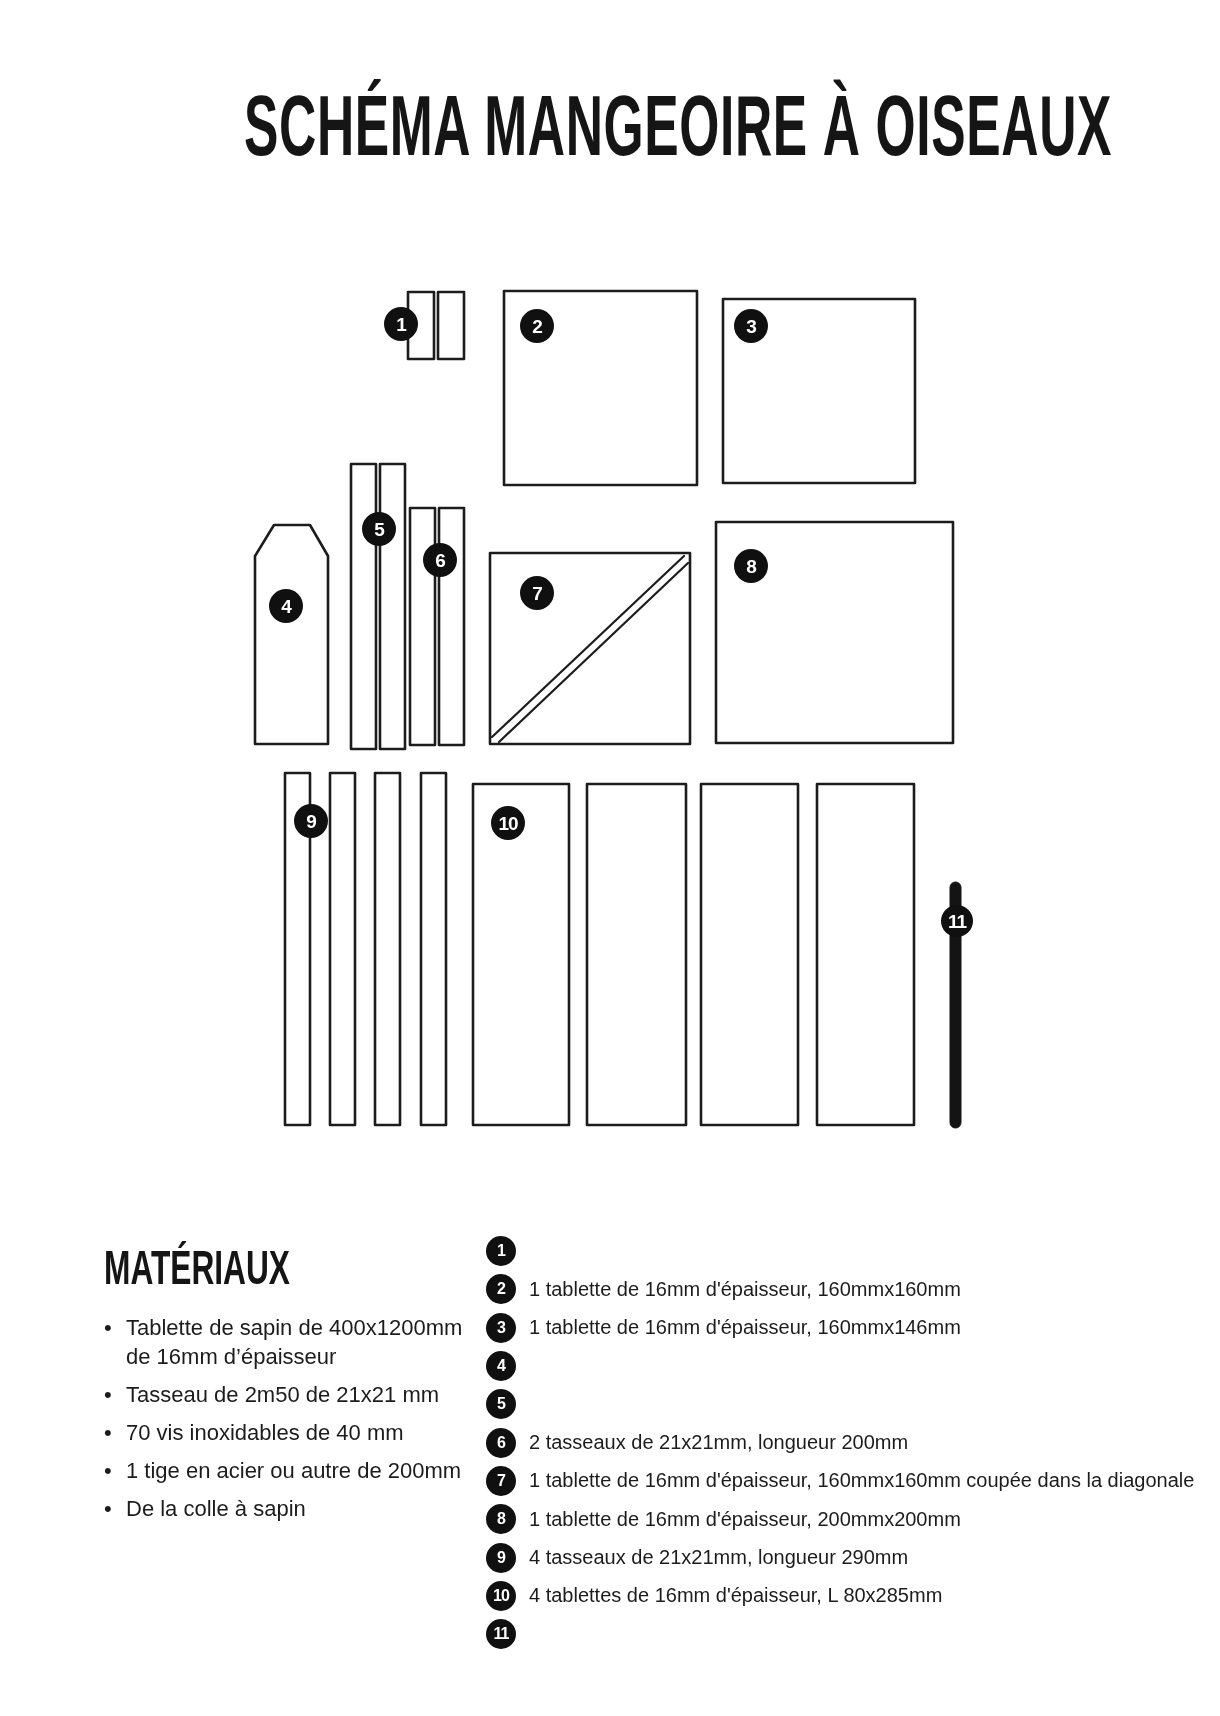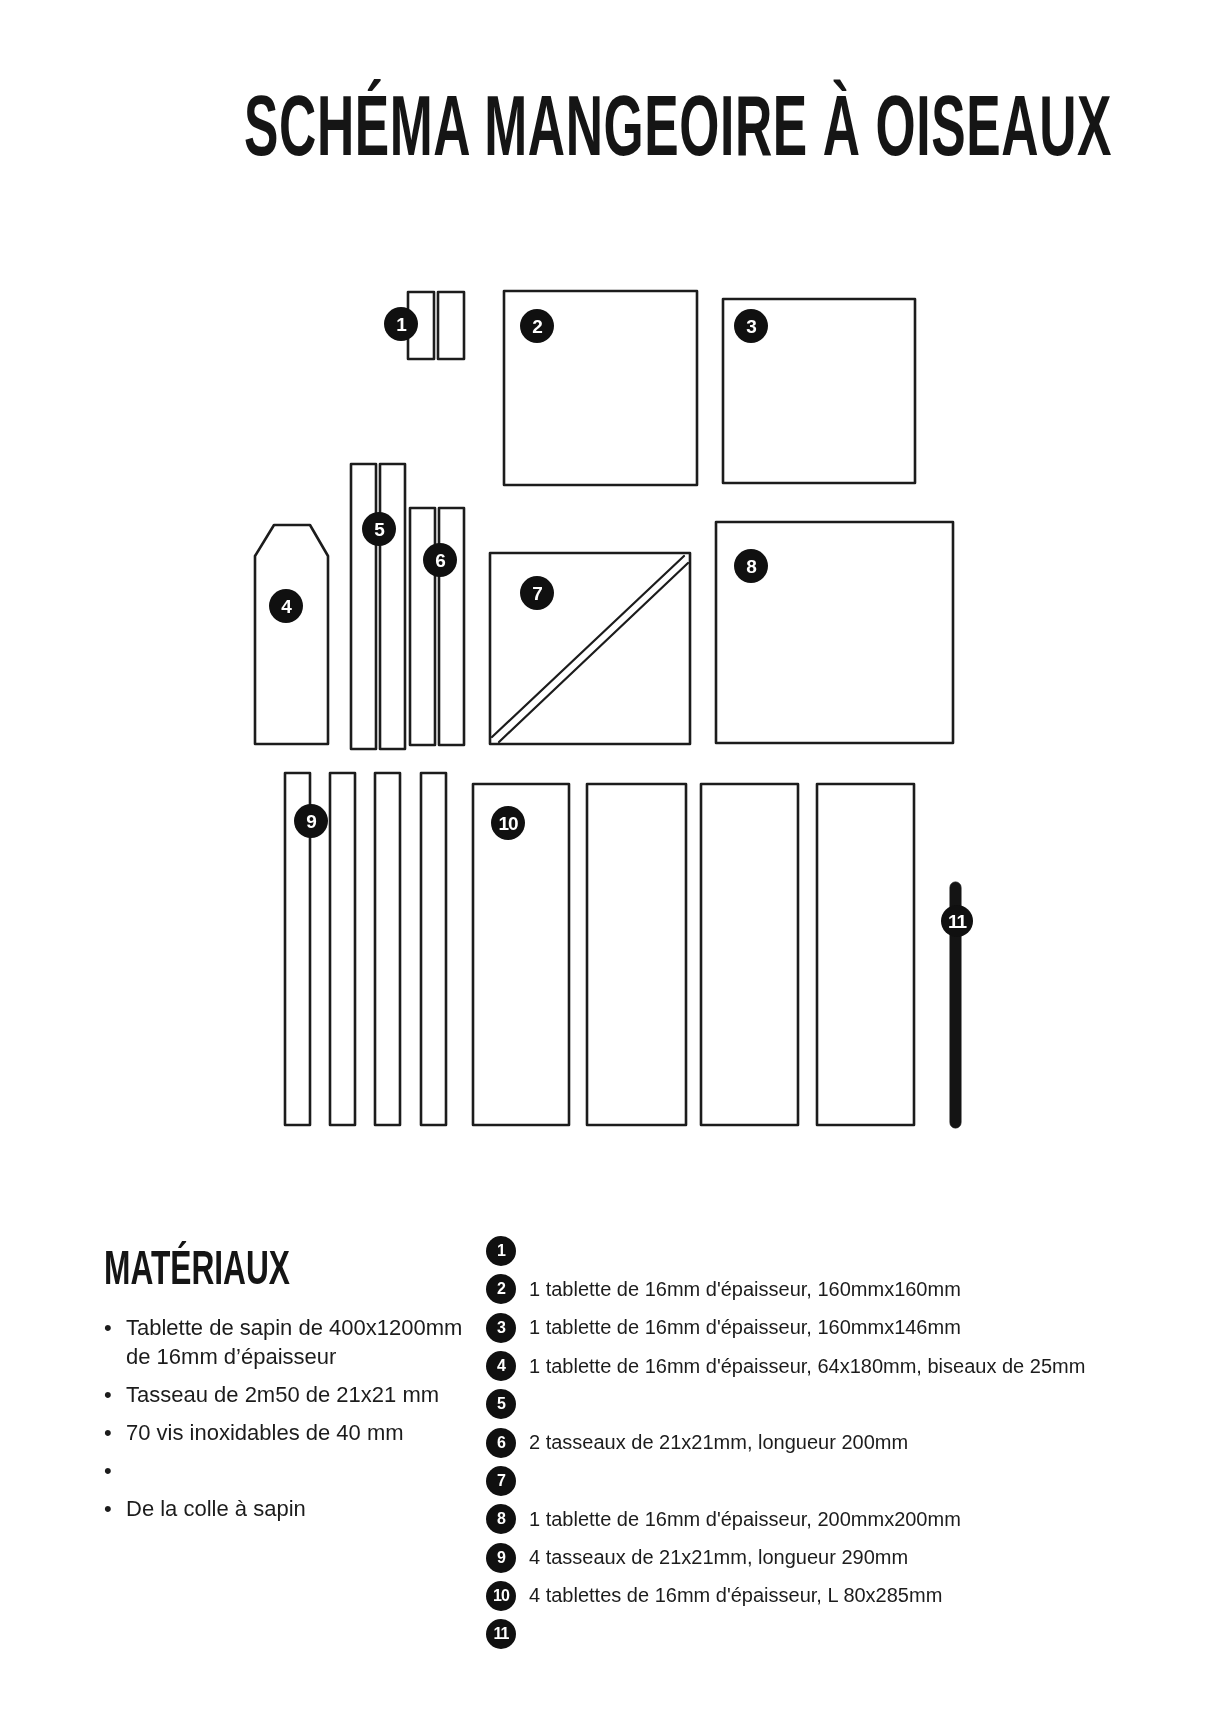--- a/index.html
+++ b/index.html
@@ -144,20 +144,21 @@
       <span class="bullet">•</span>
       <div class="mat-lines">
         <div>70 vis inoxidables de 40 mm</div>
 
       </div>
     </div>
 
     <div class="mat-item">
       <span class="bullet">•</span>
       <div class="mat-lines">
+        <div>1 tige en acier ou autre de 200mm</div>
       </div>
     </div>
 
     <div class="mat-item">
       <span class="bullet">•</span>
       <div class="mat-lines">
         <div>De la colle à sapin</div>
 
       </div>
     </div>
@@ -170,31 +171,31 @@
     <div class="legend-row">
       <span class="lbadge">2</span>
       <span class="ltext">1 tablette de 16mm d'épaisseur, 160mmx160mm</span>
     </div>
     <div class="legend-row">
       <span class="lbadge">3</span>
       <span class="ltext">1 tablette de 16mm d'épaisseur, 160mmx146mm</span>
     </div>
     <div class="legend-row">
       <span class="lbadge">4</span>
-      <span class="ltext">1 tablette de 16mm d'épaisseur, 64x180mm, biseaux de 25mm</span>
     </div>
     <div class="legend-row">
       <span class="lbadge">5</span>
     </div>
     <div class="legend-row">
       <span class="lbadge">6</span>
       <span class="ltext">2 tasseaux de 21x21mm, longueur 200mm</span>
     </div>
     <div class="legend-row">
       <span class="lbadge">7</span>
+      <span class="ltext">1 tablette de 16mm d'épaisseur, 160mmx160mm coupée dans la diagonale</span>
     </div>
     <div class="legend-row">
       <span class="lbadge">8</span>
       <span class="ltext">1 tablette de 16mm d'épaisseur, 200mmx200mm</span>
     </div>
     <div class="legend-row">
       <span class="lbadge">9</span>
       <span class="ltext">4 tasseaux de 21x21mm, longueur 290mm</span>
     </div>
     <div class="legend-row">

